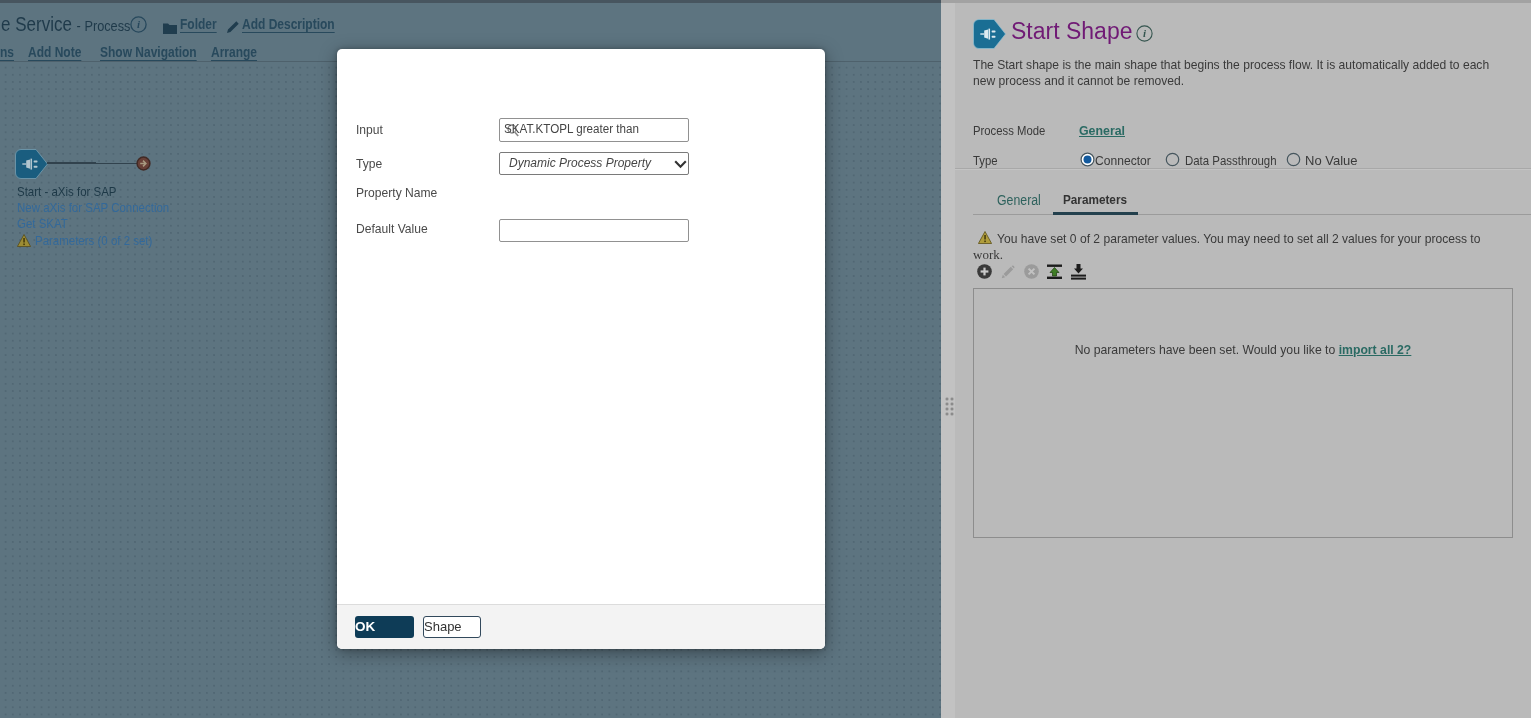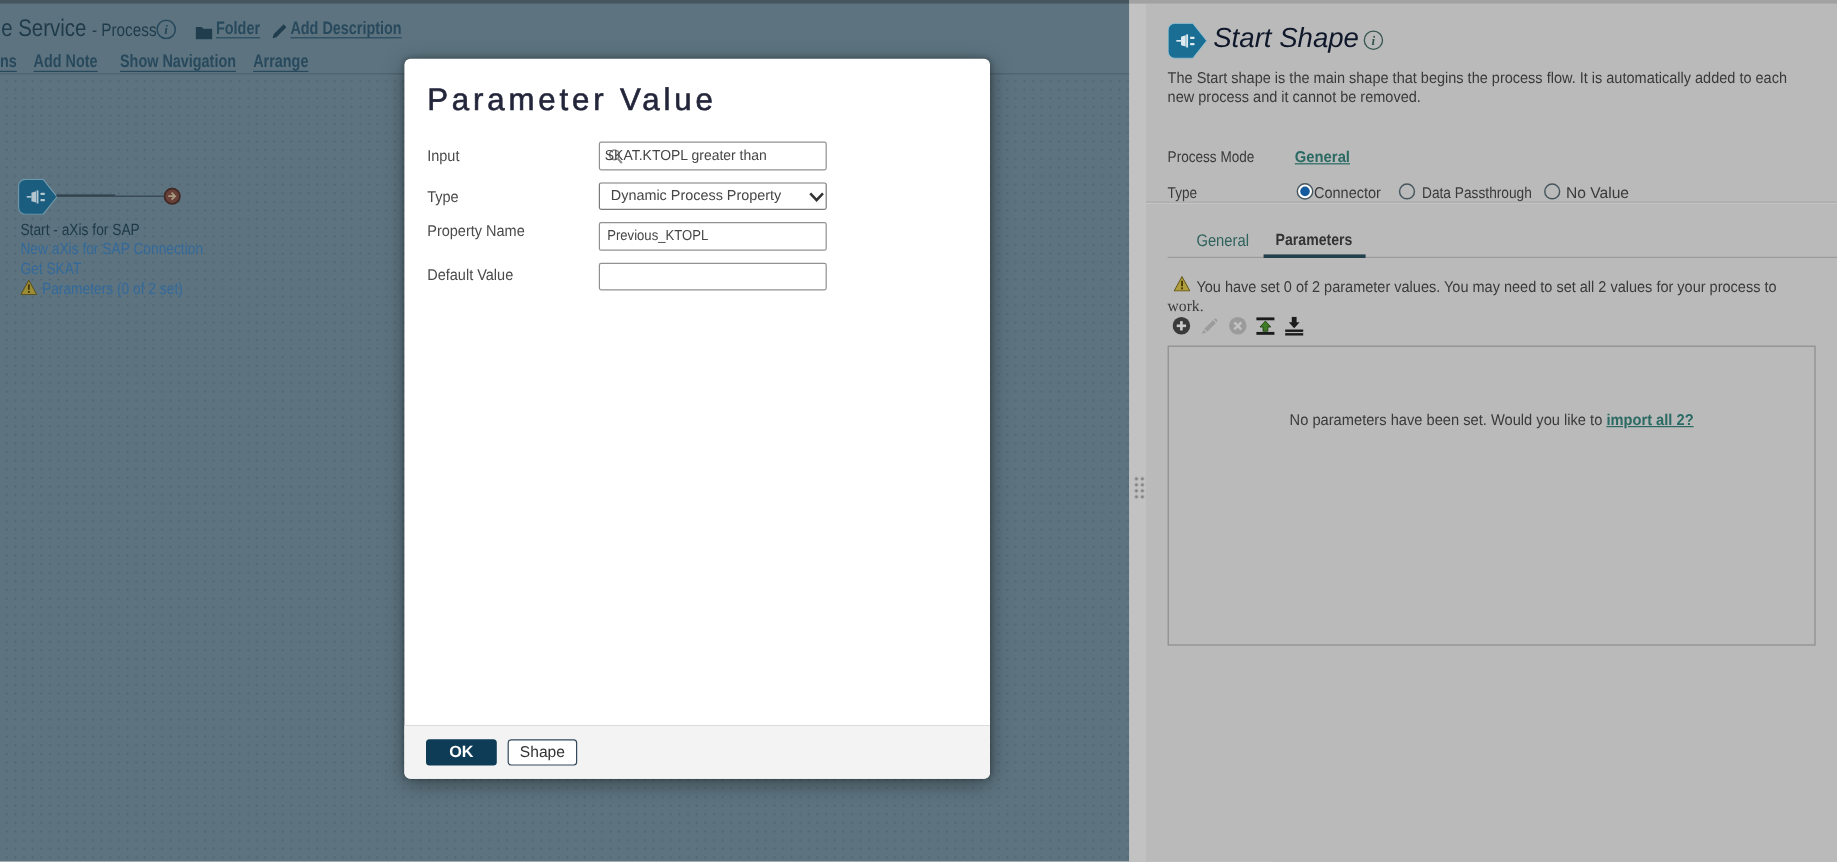--- a/index.html
+++ b/index.html
@@ -43,21 +43,21 @@
     border:1px solid #919191; border-radius:2px;
     font-size:12px; color:#454545; line-height:21.5px; padding:0 6px;
     white-space:nowrap;
   }
   .ftext { display:inline-block; transform:scaleX(0.93); transform-origin:0 50%; }
   #modalFooter {
     left:0; top:555px; width:488px; height:45px;
     background:#f3f3f3; border-top:1px solid #dcdcdc;
     border-radius:0 0 5px 5px;
   }
-  .btn { font-size:13px; height:22px; text-align:center; border-radius:3px; }
+  .btn { font-size:13px; height:22px; text-align:left; border-radius:3px; }
   #btnOK { left:18px; top:11px; width:59px; background:#0e3c57; color:#fff; font-weight:700; line-height:22px; font-size:13.5px; }
   #btnCancel { left:86px; top:11px; width:58px; background:#fff; border:1px solid #32495c; color:#333; line-height:20px; }
 </style>
 </head>
 <body>
 <div id="stage">
 
   <div class="abs" id="canvas"></div>
   <div class="abs" id="canvasDots"></div>
   <div class="abs" id="topStripL"></div>
@@ -133,21 +133,21 @@
       <path d="M6 0.5 H21 L32.5 15 L21 29.5 H6 A5.5 5.5 0 0 1 0.5 24 V6 A5.5 5.5 0 0 1 6 0.5 Z" fill="#1a6e94" stroke="#8fc2d6" stroke-width="0.7"></path>
       <g fill="#ddeaf0" transform="translate(3.4,3.4) scale(0.78)">
         <rect x="5" y="14" width="5" height="1.8"></rect>
         <path d="M10 10.5 L15 9 V21 L10 19.5 Z"></path>
         <rect x="15.5" y="8" width="2" height="14"></rect>
         <rect x="19.5" y="10.5" width="5" height="2.4" rx="1"></rect>
         <rect x="19.5" y="17.2" width="5" height="2.4" rx="1"></rect>
       </g>
     </svg>
   </div>
-  <div class="abs" style="left:1011px; top:18px; font-size:23px; color:#0f172a;font-style:italic;">Start Shape</div>
+  <div class="abs" style="left:1011px; top:18px; font-size:23px; color:#701a75;">Start Shape</div>
   <div class="abs" style="left:1136px; top:25px;">
     <svg width="17" height="17" viewBox="0 0 17 17">
         <circle cx="8.5" cy="8.5" r="7.6" fill="none" stroke="#35554f" stroke-width="1.1"></circle>
         <text x="8.5" y="12.4" font-size="11" font-style="italic" font-weight="700" text-anchor="middle" fill="#35554f" font-family="Liberation Serif">i</text>
       </svg>
   </div>
 
   <div class="abs ptext s93" style="left:973px; top:57px; line-height:16px;">The Start shape is the main shape that begins the process flow. It is automatically added to each<br>new process and it cannot be removed.</div>
 
   <div class="abs ptext" style="left:973px; top:123px; transform:scaleX(0.87); transform-origin:0 50%;">Process Mode</div>
@@ -218,41 +218,39 @@
         <rect x="0" y="10.6" width="15" height="2" fill="#1c1c1c"></rect>
         <rect x="0" y="13.6" width="15" height="2" fill="#1c1c1c"></rect>
       </g>
     </svg>
   </div>
 
   <div class="abs" style="left:973px; top:288px; width:540px; height:250px; border:1px solid #8d8d8d;"></div>
   <div class="abs ptext" style="left:973px; top:341.5px; width:540px; text-align:center; transform:scaleX(0.94); transform-origin:50% 50%;">No parameters have been set. Would you like to <span class="tealLink">import all 2?</span></div>
 
   <div class="abs" id="modal">
-    <div class="abs" id="modalTitle">Parameter Value</div>
 
     <div class="abs mlabel" style="left:19px; top:73px;">Input</div>
     <div class="abs mfield" style="top:69px; padding-left:4px;">
       <svg class="abs" style="left:7px; top:5px;" width="12" height="13" viewBox="0 0 12 13">
           <circle cx="5" cy="5" r="4" fill="none" stroke="#8a8a8a" stroke-width="1.4"></circle>
           <path d="M7.9 8.2 L11.2 12" stroke="#8a8a8a" stroke-width="1.7"></path>
         </svg>
       <span class="ftext" style="transform:scaleX(0.97);">SKAT.KTOPL greater than</span>
     </div>
 
     <div class="abs mlabel" style="left:19px; top:107px;">Type</div>
     <div class="abs mfield" style="top:102.5px; border-color:#7a7a7a; padding-left:9px;">
-      <span class="ftext" style="transform:scaleX(1);">Dynamic Process Property</span>
+      <span class="ftext" style="transform:scaleX(1);font-style:italic;">Dynamic Process Property</span>
       <svg class="abs" style="left:174px; top:7px;" width="13" height="9" viewBox="0 0 13 9">
           <path d="M1.2 1.2 L6.5 6.8 L11.8 1.2" fill="none" stroke="#333" stroke-width="2.1"></path>
         </svg>
     </div>
 
     <div class="abs mlabel" style="left:19px; top:136px;">Property Name</div>
-    <div class="abs mfield" style="top:136px;"><span class="ftext" style="transform:scaleX(0.91);">Previous_KTOPL</span></div>
 
     <div class="abs mlabel" style="left:19px; top:172px;">Default Value</div>
     <div class="abs mfield" style="top:169.5px;"></div>
 
     <div class="abs" id="modalFooter">
       <div class="abs btn" id="btnOK">OK</div>
       <div class="abs btn" id="btnCancel">Shape</div>
     </div>
   </div>
 

